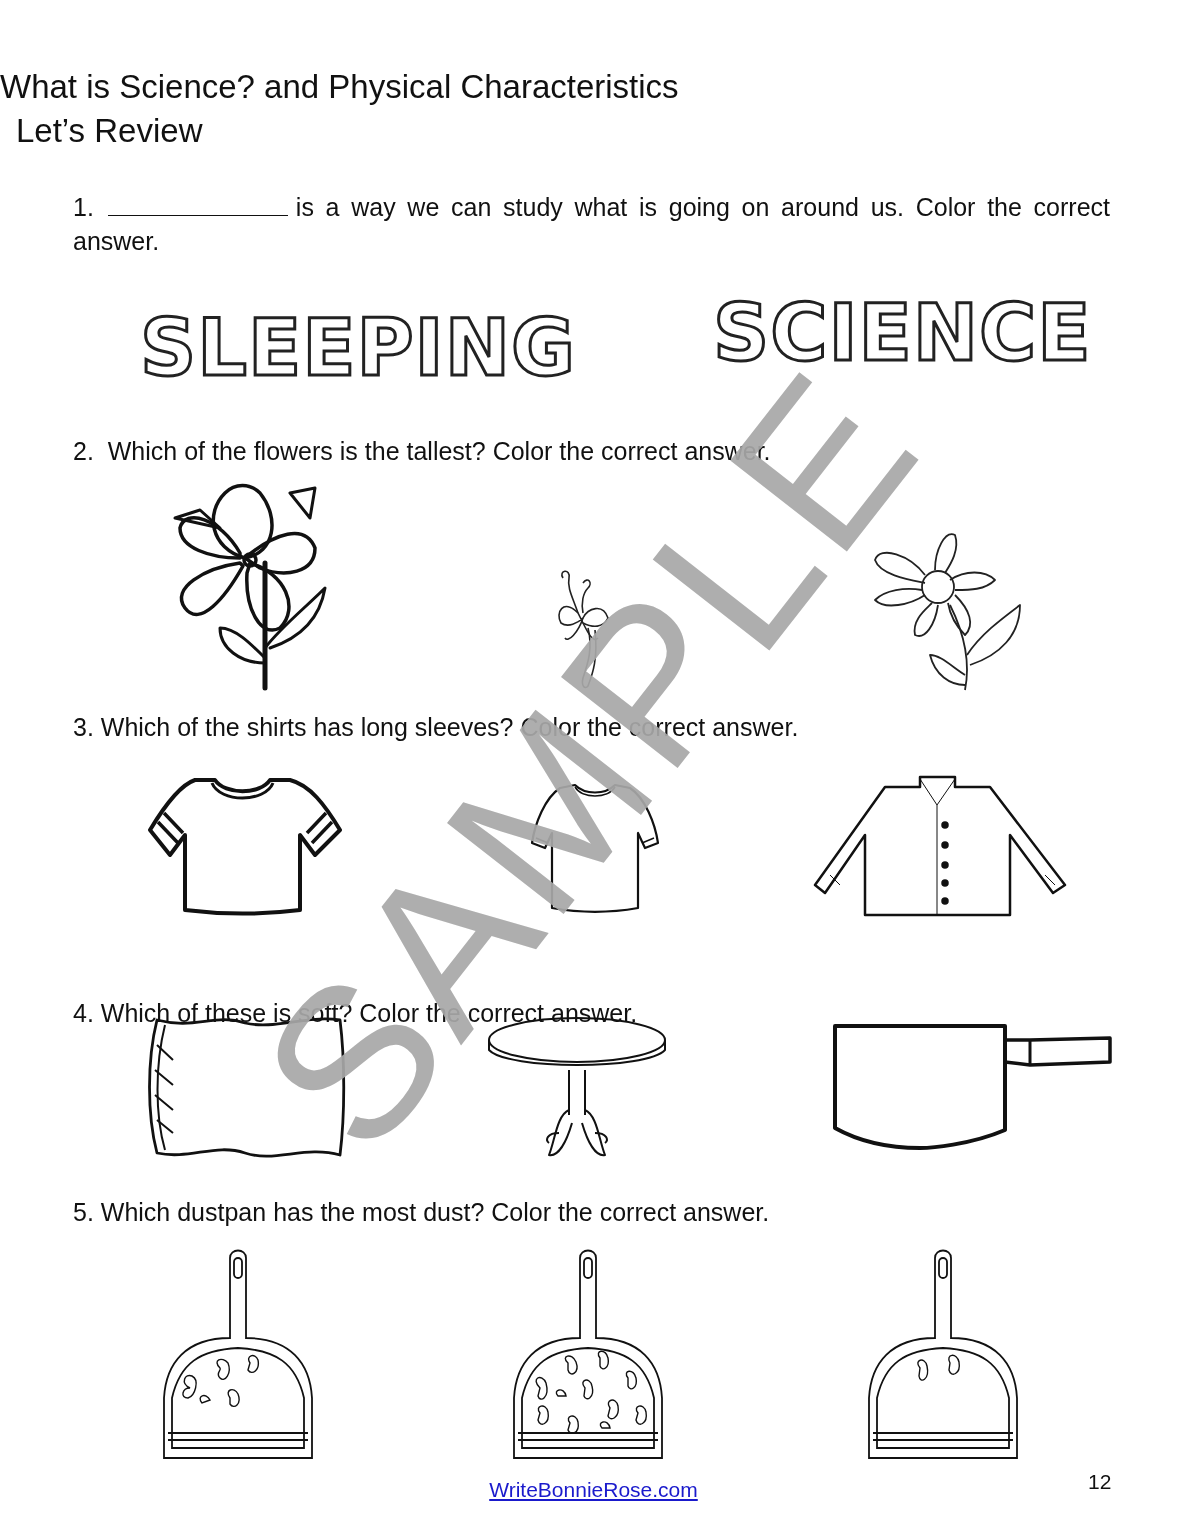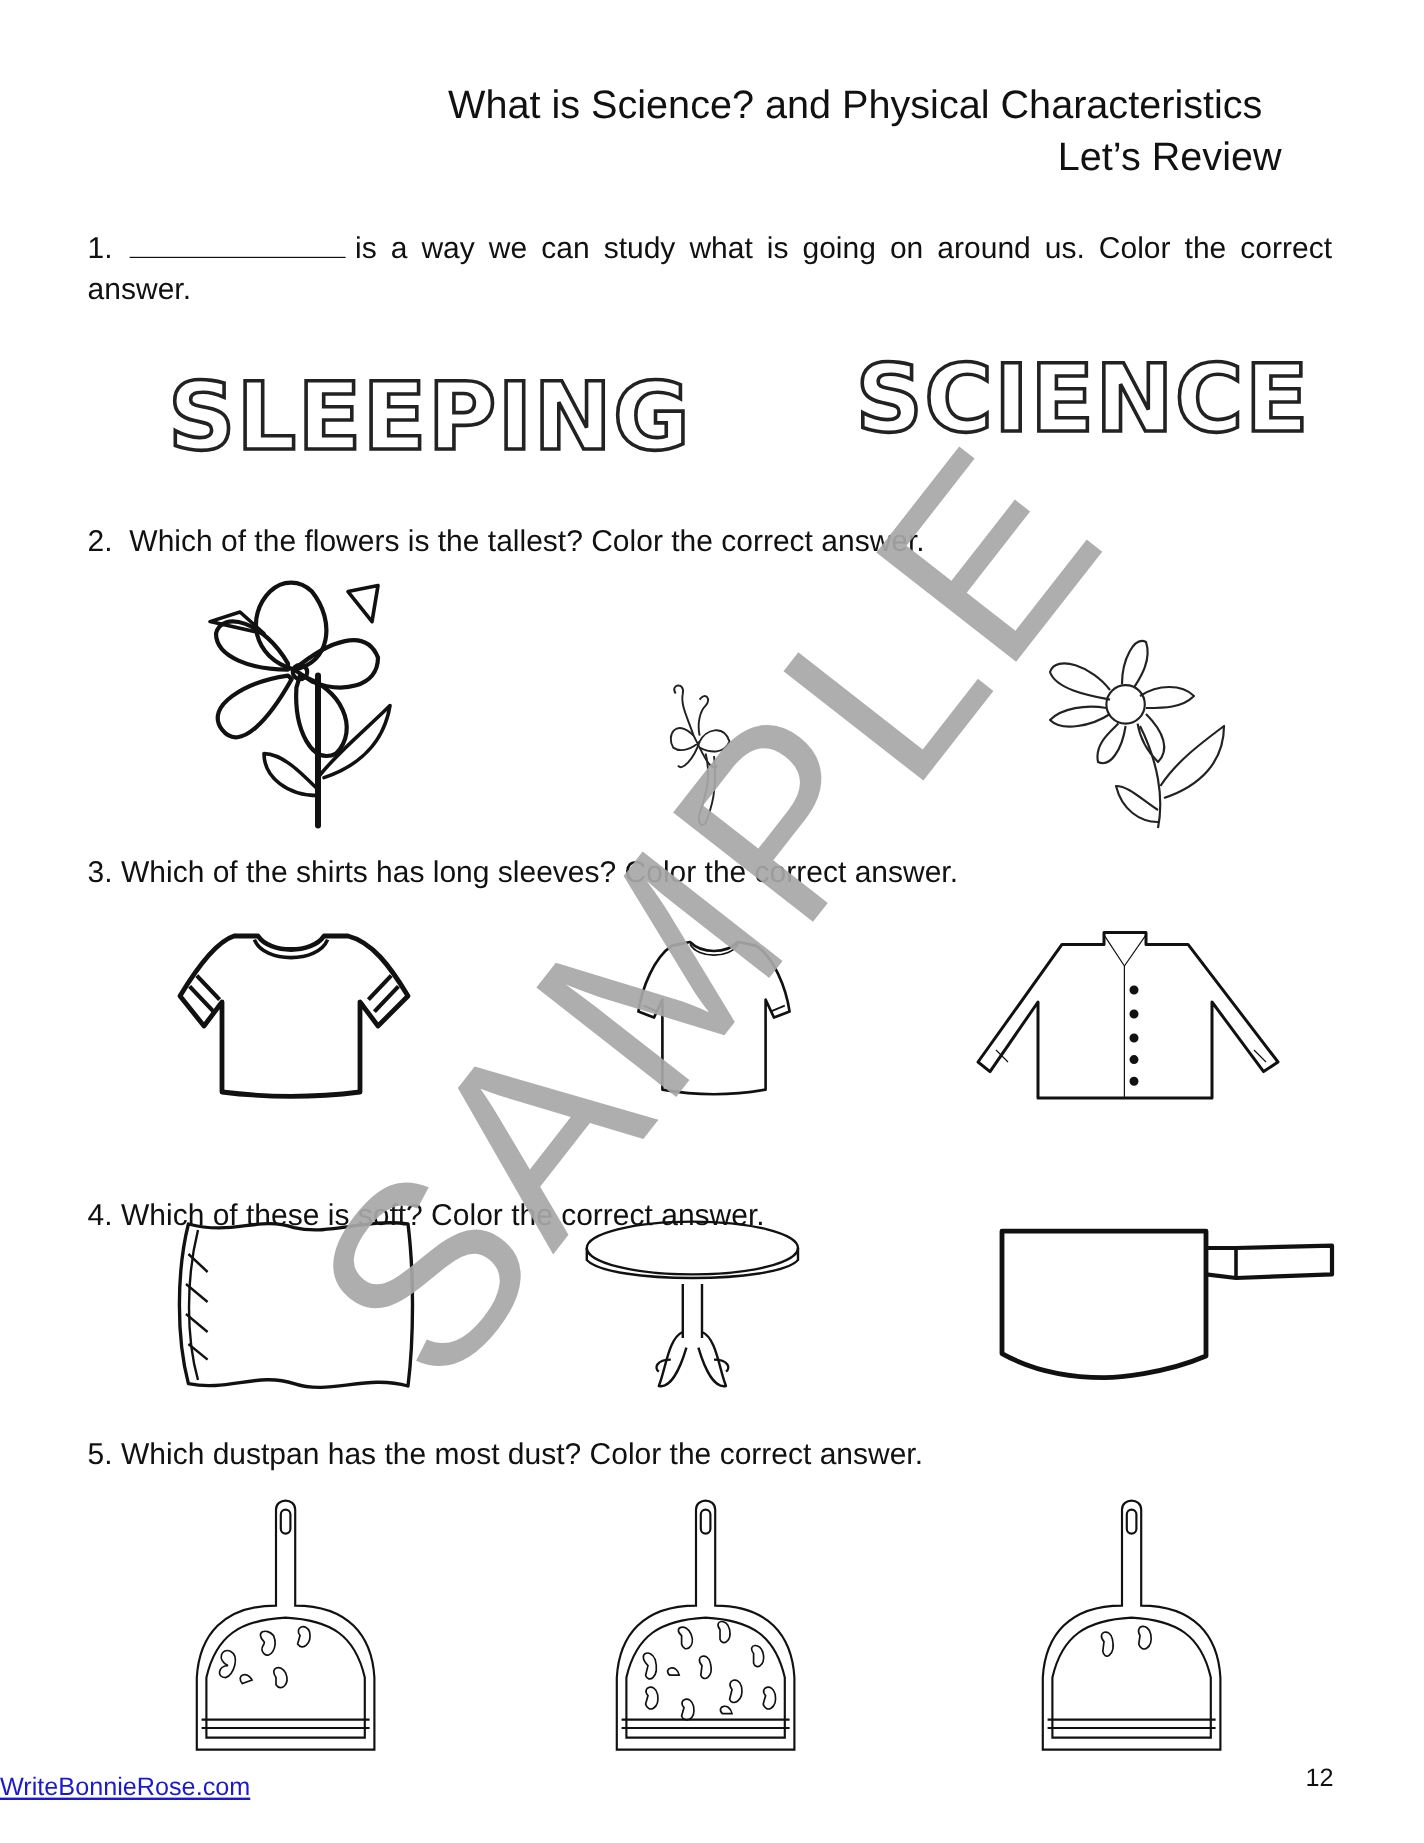--- a/index.html
+++ b/index.html
@@ -1,33 +1,33 @@
 <!DOCTYPE html>
 <html><head>
 <meta charset="utf-8">
 <style>
   html, body { margin: 0; padding: 0; background: #ffffff; }
   body { width: 1187px; height: 1536px; position: relative; overflow: hidden;
          font-family: "Liberation Sans", "DejaVu Sans", sans-serif; color: #111; }
-  .title { position: absolute; left: 0; width: 1052px; text-align: right;
+  .title { position: absolute; left: 0; width: 1052px; text-align: left;
            font-size: 33px; line-height: 42px; color: #111; }
   .title.l1 { top: 66px; }
   .title.l2 { top: 110px; padding-left: 16px; }
   .q { position: absolute; left: 73px; font-size: 25px; line-height: 34px; color: #111; }
   .q1 { top: 190px; width: 1037px; text-align: justify; text-align-last: left; }
   .q2 { top: 434px; } .q3 { top: 710px; } .q4 { top: 952px; margin-top: 44px; } .q5 { top: 1195px; text-align: right; }
   .blank { display: inline-block; width: 180px; border-bottom: 1.5px solid #111; height: 22px; margin: 0 8px 0 14px; vertical-align: baseline; }
   .choice { position: absolute; }
   .bubble { font-family: "DejaVu Sans", sans-serif; font-weight: bold; font-size: 78px;
             letter-spacing: 1px; color: #fff; -webkit-text-stroke: 3px #222; line-height: 90px; }
   svg { position: absolute; overflow: visible; }
   .watermark { position: absolute; left: 590px; top: 760px; transform: translate(-50%,-50%) rotate(-52deg);
                font-family: "Liberation Sans", sans-serif; font-size: 215px; color: #a8a8a8; opacity: 0.92;
                letter-spacing: 6px; white-space: nowrap; pointer-events: none; }
-  .footer-link { position: absolute; top: 1478px; left: 0; width: 1187px; text-align: left;
+  .footer-link { position: absolute; top: 1478px; left: 0; width: 1187px; text-align: center;
                  font-size: 21px; color: #1a1acc; text-decoration: underline; }
   .page-num { position: absolute; top: 1470px; left: 1088px; font-size: 21px; color: #111; }
 </style>
 </head>
 <body>
 
 <div class="title l1">What is Science? and Physical Characteristics</div>
 <div class="title l2">Let’s Review</div>
 
 <div class="q q1">

